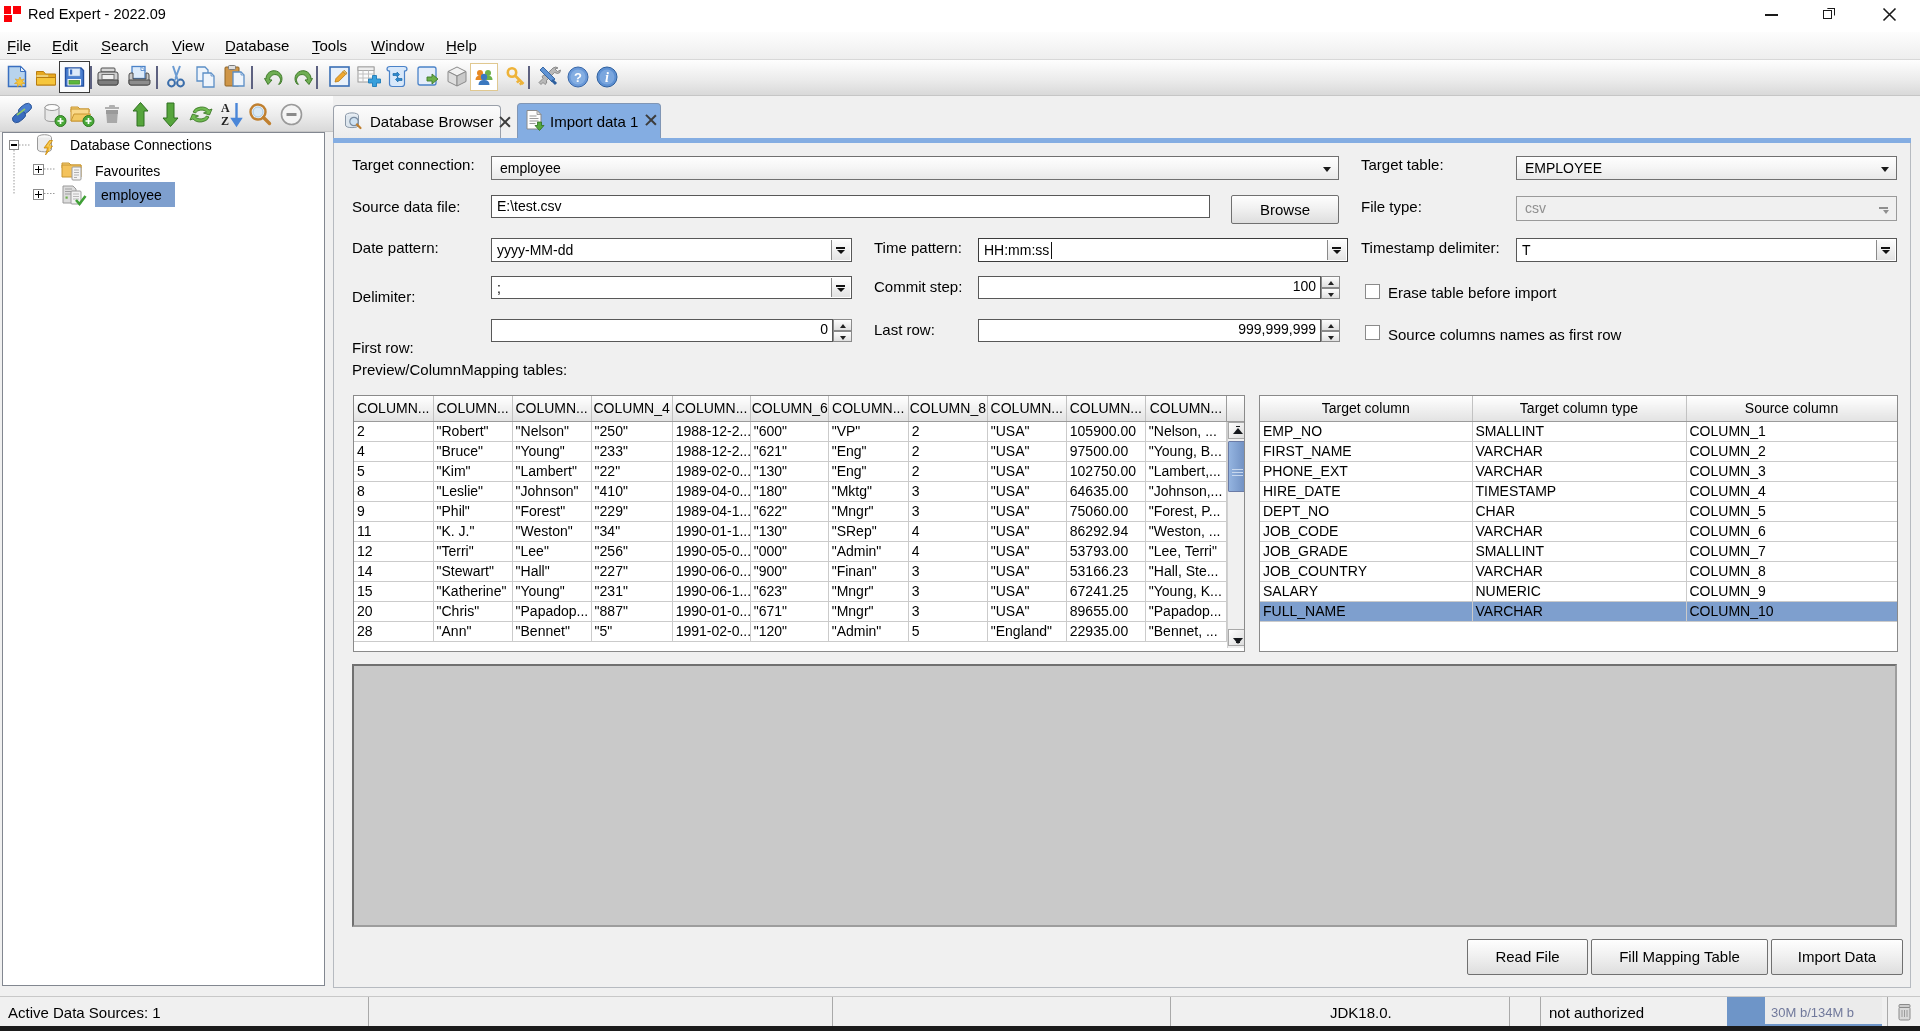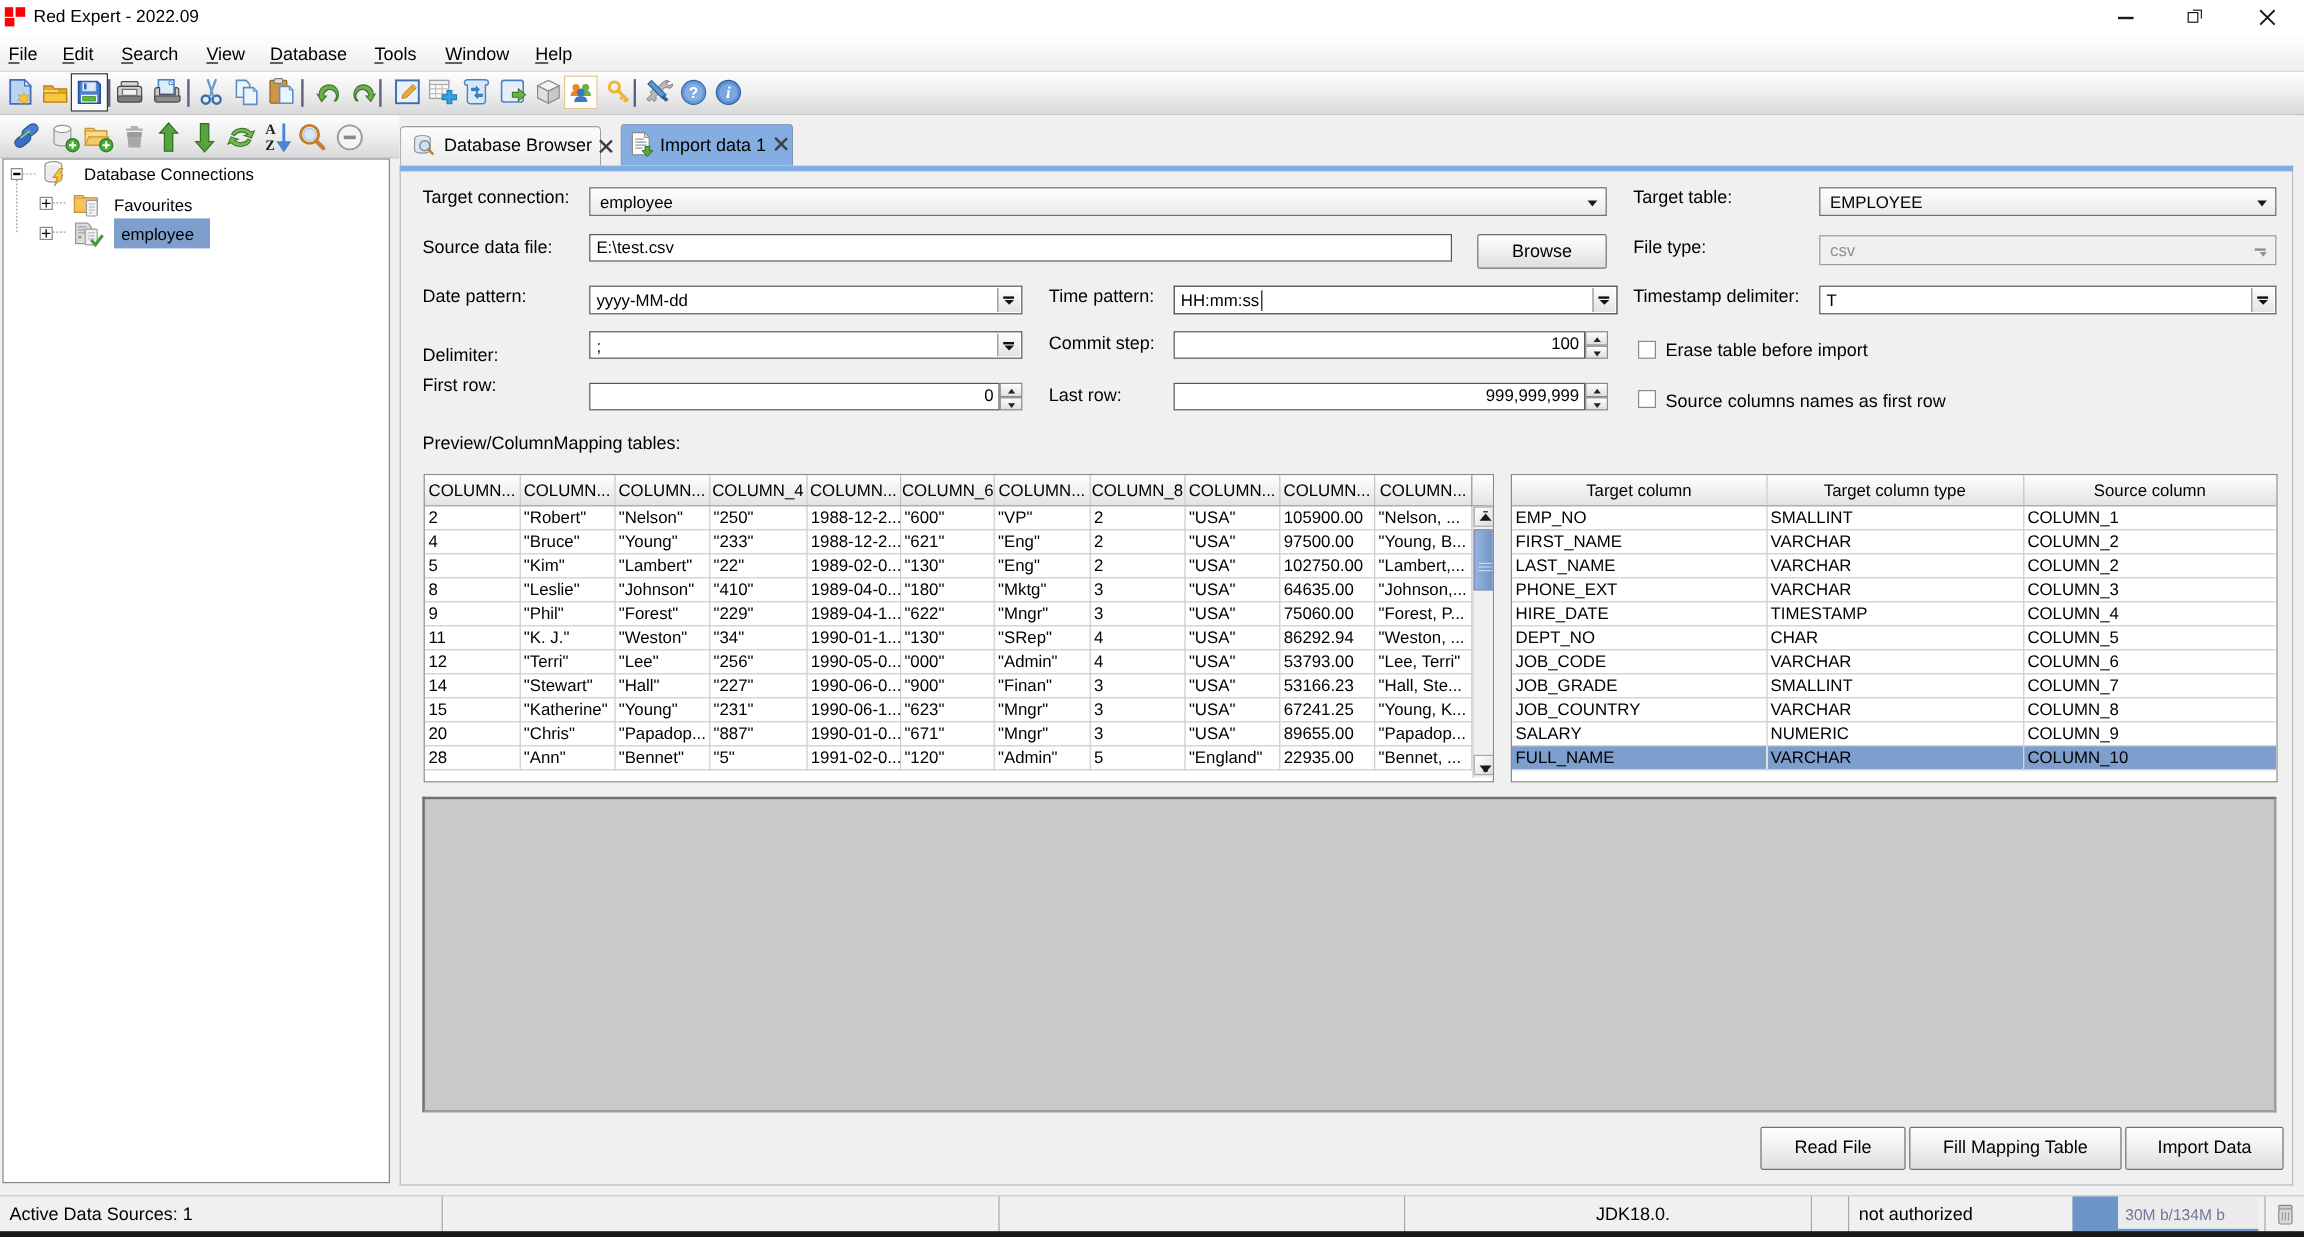--- a/index.html
+++ b/index.html
@@ -426,21 +426,21 @@
       <span class="b bu">
         <span class="t"></span>
       </span>
       <span class="b bd">
         <span class="t"></span>
       </span>
     </div>
   <div class="cb" style="left:1365px;top:284px;"></div>
   <div class="lbl" style="left:1388px;top:285px;">Erase table before import</div>
 
-  <div class="lbl" style="left:352px;top:314px;">First row:</div>
+  <div class="lbl" style="left:352px;top:340px;">First row:</div>
   <div class="spin" style="left:491px;top:319px;width:361px;">
       <span class="fld"></span>
       <span class="tx" style="right:24px;">0</span>
       <span class="b bu">
         <span class="t"></span>
       </span>
       <span class="b bd">
         <span class="t"></span>
       </span>
     </div>
@@ -673,25 +673,20 @@
             <td>EMP_NO</td>
             <td>SMALLINT</td>
             <td>COLUMN_1</td>
           </tr>
   <tr>
             <td>FIRST_NAME</td>
             <td>VARCHAR</td>
             <td>COLUMN_2</td>
           </tr>
   <tr>
-            <td>LAST_NAME</td>
-            <td>VARCHAR</td>
-            <td>COLUMN_2</td>
-          </tr>
-  <tr>
             <td>PHONE_EXT</td>
             <td>VARCHAR</td>
             <td>COLUMN_3</td>
           </tr>
   <tr>
             <td>HIRE_DATE</td>
             <td>TIMESTAMP</td>
             <td>COLUMN_4</td>
           </tr>
   <tr>

